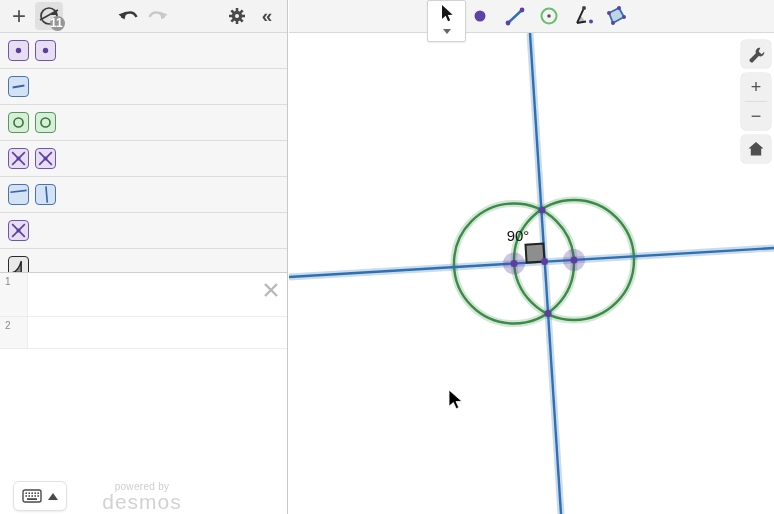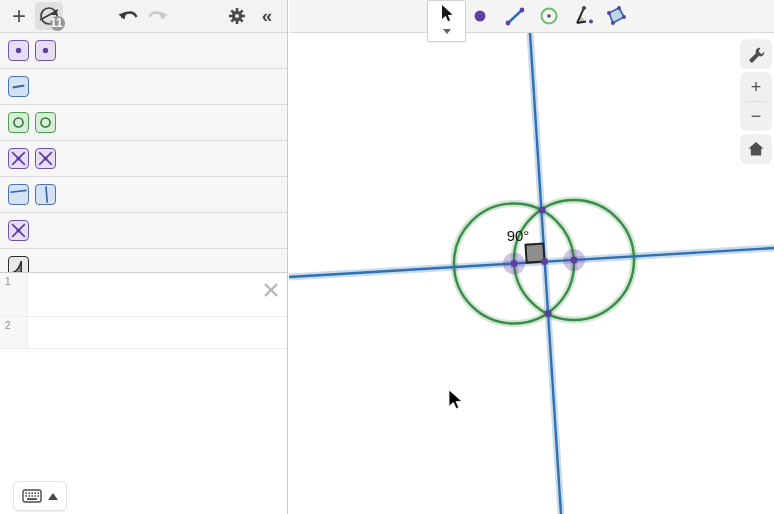--- a/index.html
+++ b/index.html
@@ -246,20 +246,24 @@
             <rect x="6.4" y="6.2" width="1.6" height="1.6"></rect>
           <rect x="9.4" y="6.2" width="1.6" height="1.6"></rect>
             <rect x="12.4" y="6.2" width="1.6" height="1.6"></rect>
           <rect x="15.4" y="6.2" width="1.6" height="1.6"></rect>
           <rect x="5" y="9.2" width="10" height="1.8"></rect>
         </g>
       </svg>
       <div id="caret-up"></div>
     </div>
 
+    <div id="watermark">
+      <div id="wm-small">powered by</div>
+      <div id="wm-brand">desmos</div>
+    </div>
   </div>
 
   <div id="canvas">
     <svg id="construction" viewBox="0 0 485 514">
         <line x1="241" y1="33" x2="272" y2="514" stroke="rgba(45,112,179,0.25)" stroke-width="7"></line>
         <line x1="0" y1="277" x2="485" y2="248" stroke="rgba(45,112,179,0.25)" stroke-width="7"></line>
         <circle cx="225" cy="263.5" r="60" fill="none" stroke="rgba(56,140,70,0.22)" stroke-width="7"></circle>
         <circle cx="285" cy="260" r="60" fill="none" stroke="rgba(56,140,70,0.22)" stroke-width="7"></circle>
         <circle cx="225" cy="263.5" r="60" fill="none" stroke="#388c46" stroke-width="2.4"></circle>
         <circle cx="285" cy="260" r="60" fill="none" stroke="#388c46" stroke-width="2.4"></circle>

